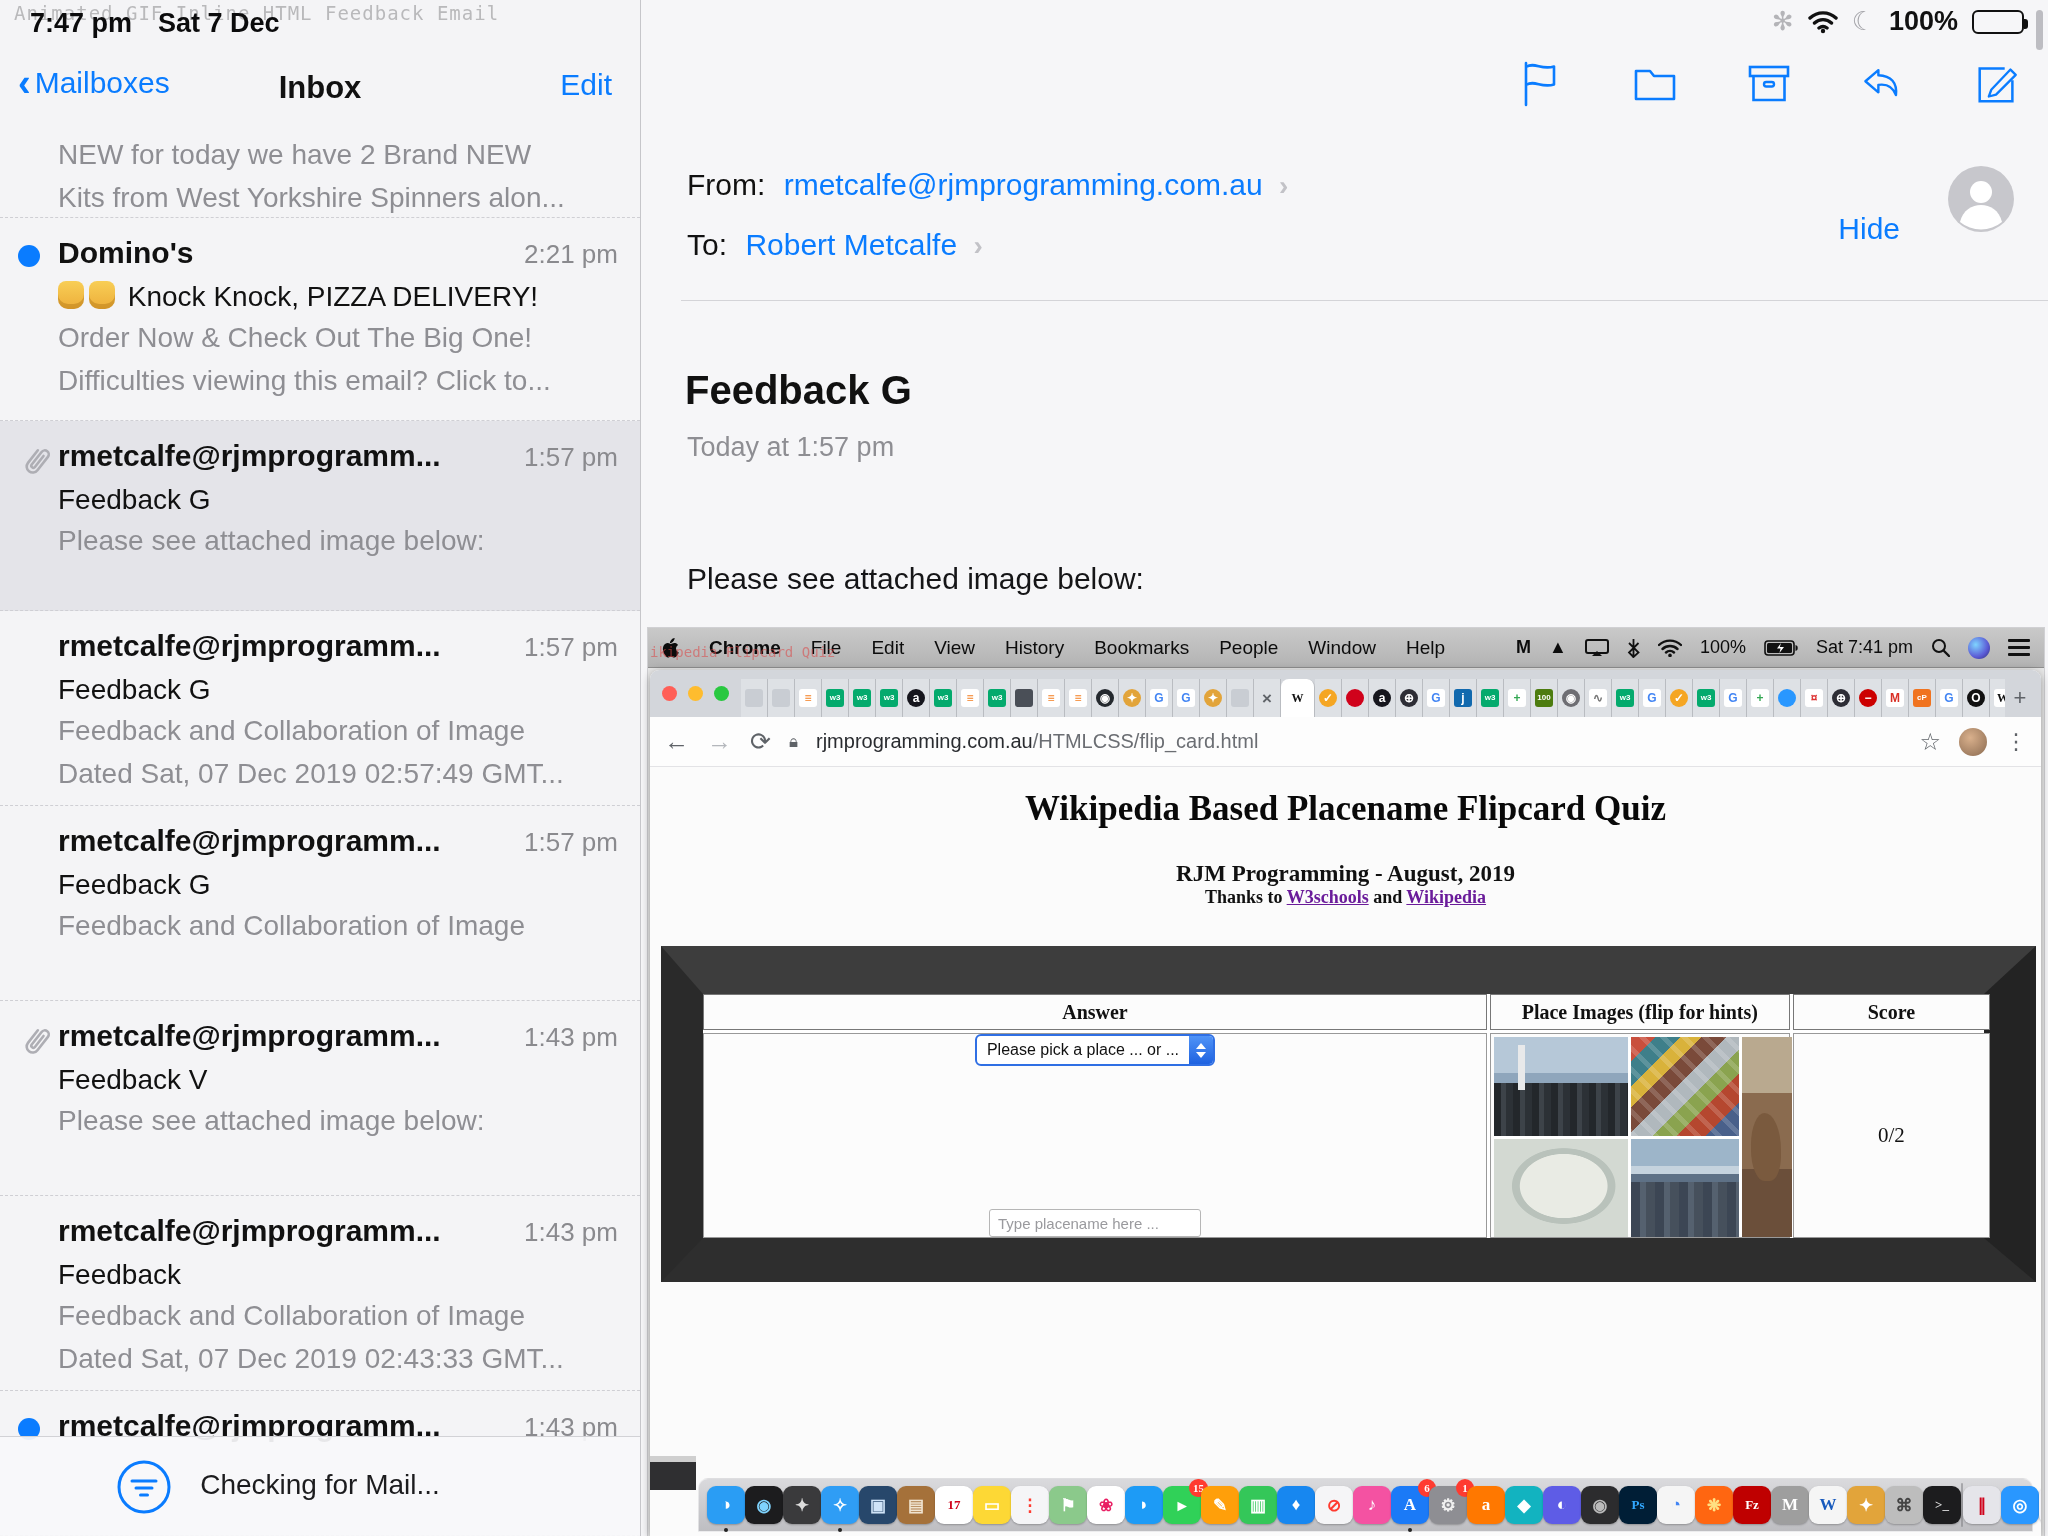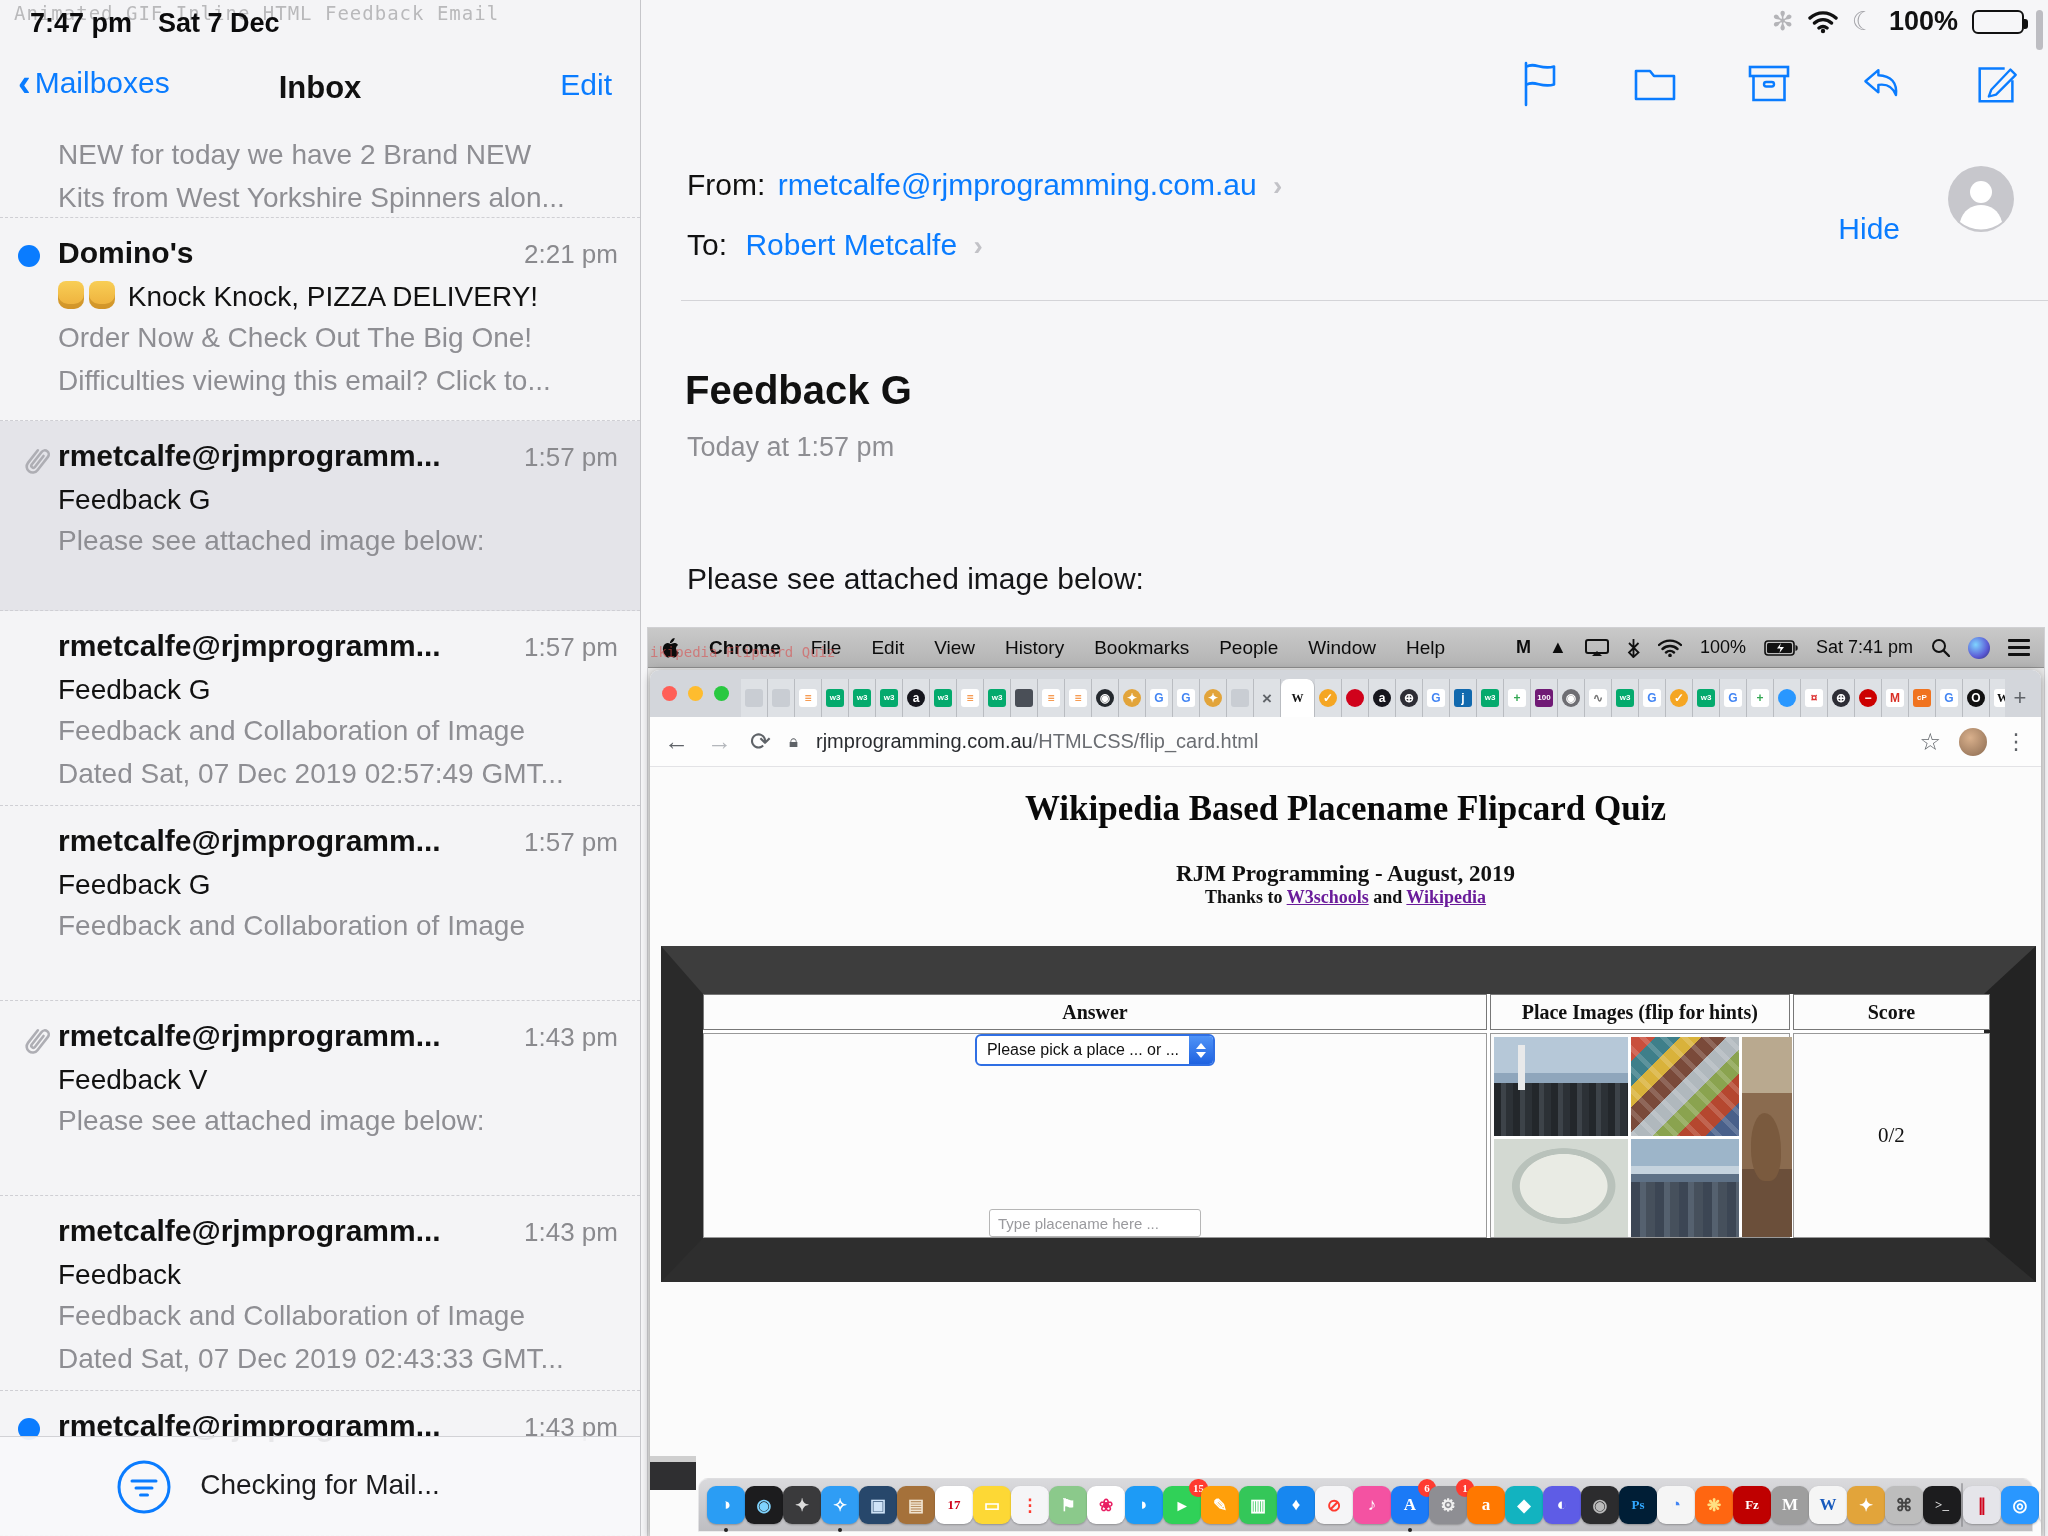--- a/index.html
+++ b/index.html
@@ -249,21 +249,21 @@
     <span class="tb">
         <svg width="52" height="52" viewBox="0 0 52 52">
           <path d="M34 10H8v34h34V22" fill="none" stroke="#0a7cff" stroke-width="2.6"></path>
           <path d="M20 32 40 11l5.5 5.5L25 37l-7.5 2z" fill="none" stroke="#0a7cff" stroke-width="2.4" stroke-linejoin="round"></path>
         </svg>
       </span>
   </div>
 
   <div class="fromrow">
     <span>From:</span>
-    <span class="bluelink" style="margin-left:4px">rmetcalfe@rjmprogramming.com.au</span>
+    <span class="bluelink" style="margin-left:10px">rmetcalfe@rjmprogramming.com.au</span>
     <span class="chev-g">›</span>
   </div>
   <div class="torow">
     <span>To:</span>
     <span class="bluelink" style="margin-left:10px">Robert Metcalfe</span>
     <span class="chev-g">›</span>
   </div>
   <div class="hide">Hide</div>
   <div class="avatar">
     <svg width="66" height="66" viewBox="0 0 66 66">
@@ -431,21 +431,21 @@
             <div class="tab">
               <span class="fav" style="background: rgb(17, 105, 174); color: rgb(255, 255, 255);">j</span>
             </div>
             <div class="tab">
               <span class="fav" style="background: rgb(4, 170, 109); color: rgb(255, 255, 255); font-size: 8px;">w3</span>
             </div>
             <div class="tab">
               <span class="fav" style="background: rgb(255, 255, 255); color: rgb(52, 168, 83);">+</span>
             </div>
             <div class="tab">
-              <span class="fav" style="background: #701a75; color: rgb(255, 255, 255); font-size: 8px;">100</span>
+              <span class="fav" style="background: #4d7c0f; color: rgb(255, 255, 255); font-size: 8px;">100</span>
             </div>
             <div class="tab">
               <span class="fav round" style="background: rgb(110, 110, 115); color: rgb(255, 255, 255);">◉</span>
             </div>
             <div class="tab">
               <span class="fav" style="background: rgb(255, 255, 255); color: rgb(119, 119, 119);">∿</span>
             </div>
             <div class="tab">
               <span class="fav" style="background: rgb(4, 170, 109); color: rgb(255, 255, 255); font-size: 8px;">w3</span>
             </div>

